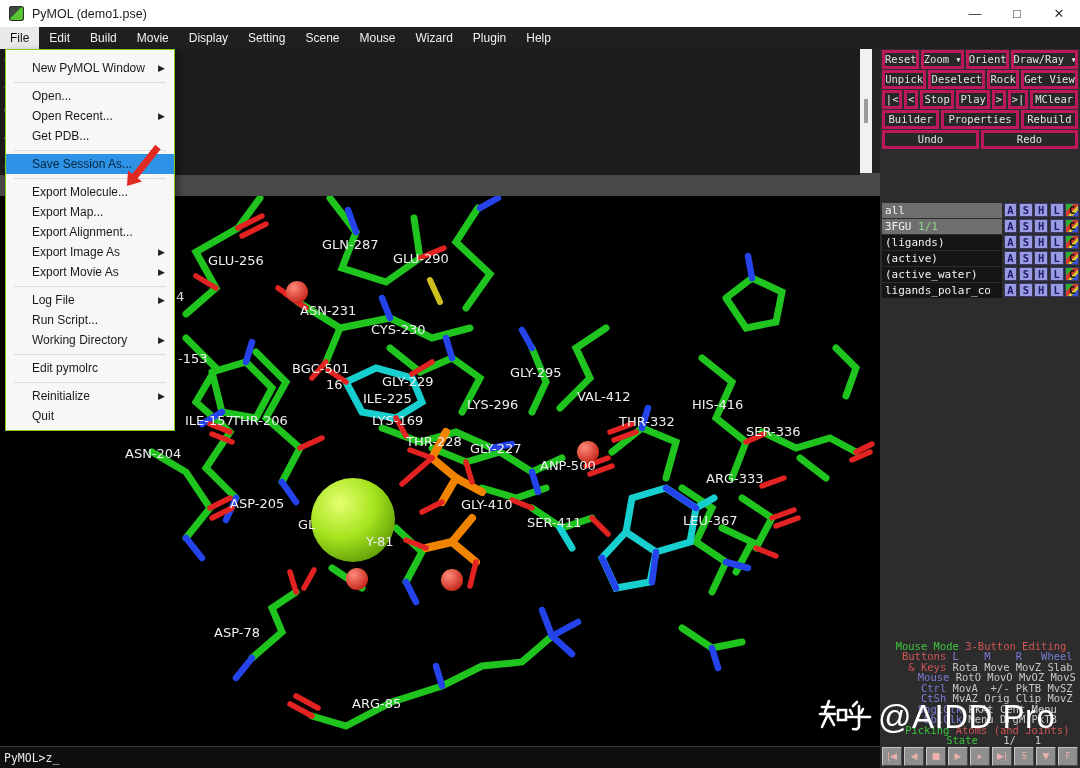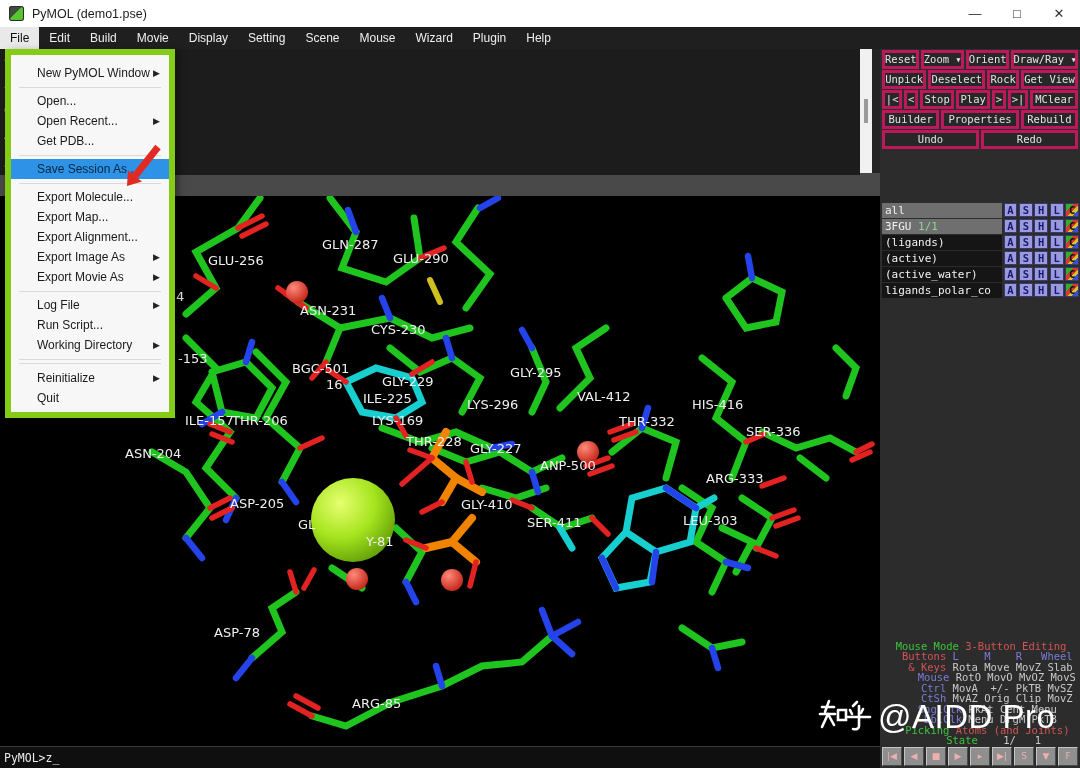--- a/index.html
+++ b/index.html
@@ -60,21 +60,21 @@
   #mousepanel{position:absolute;left:3px;top:592px;width:196px;text-align:center;}
   .mm-row{font-family:"DejaVu Sans Mono",monospace;font-size:10.5px;line-height:10.45px;white-space:pre;}
   .mc-g{color:#3cc43c;} .mc-r{color:#d25454;} .mc-b{color:#7b7bd8;} .mc-w{color:#c9c9c9;}
   #playback{position:absolute;left:1px;top:697px;width:198px;display:flex;}
   .pb-btn{flex:1;height:17px;margin:1px;background:#8f8f8f;
           border-style:solid;border-width:1px;border-color:#c4c4c4 #4a4a4a #4a4a4a #c4c4c4;
           color:#eeb0ac;font-size:9px;line-height:16px;text-align:center;
           font-family:"DejaVu Sans",sans-serif;white-space:pre;}
   
   #filemenu{position:absolute;left:5px;top:49px;width:170px;background:#f7f7f7;
-            border:6px solid #84cc16;box-shadow:3px 3px 8px rgba(0,0,0,.4);
+            border:1px solid #84cc16;box-shadow:3px 3px 8px rgba(0,0,0,.4);
             padding:8px 0 4px 0;z-index:50;box-sizing:border-box;}
   .fm-item{position:relative;height:20px;line-height:20px;padding-left:26px;font-size:12px;color:#1a1a1a;}
   .fm-item.hl{background:#2e93e6;color:#06263f;}
   .fm-arrow{position:absolute;right:9px;top:0;font-size:9px;color:#222;}
   .fm-sep{height:1px;background:#dadada;margin:3.5px 8px;}
   #red-arrow{position:absolute;left:0;top:0;z-index:60;pointer-events:none;}
   
   #watermark{position:absolute;left:818px;top:698px;z-index:100;display:flex;align-items:flex-start;}
   #wm-handle{font-family:"Liberation Sans",sans-serif;font-size:33px;color:#ffffff;
              letter-spacing:0.5px;margin-left:6px;line-height:38px;}
@@ -243,21 +243,21 @@
         <div class="vp-label" style="left: 470px; top: 245px;">GLY-227</div>
         <div class="vp-label" style="left: 461px; top: 265px; margin-top: 36px;">GLY-410</div>
         <div class="vp-label" style="left: 540px; top: 262px;">ANP-500</div>
         <div class="vp-label" style="left: 510px; top: 169px;">GLY-295</div>
         <div class="vp-label" style="left: 467px; top: 201px;">LYS-296</div>
         <div class="vp-label" style="left: 577px; top: 193px;">VAL-412</div>
         <div class="vp-label" style="left: 619px; top: 218px;">THR-332</div>
         <div class="vp-label" style="left: 692px; top: 201px;">HIS-416</div>
         <div class="vp-label" style="left: 746px; top: 228px;">SER-336</div>
         <div class="vp-label" style="left: 706px; top: 275px;">ARG-333</div>
-        <div class="vp-label" style="left: 683px; top: 317px;">LEU-303</div>
+        <div class="vp-label" style="left: 683px; top: 317px;">LEU-367</div>
         <div class="vp-label" style="left: 527px; top: 319px;">SER-411</div>
         <div class="vp-label" style="left: 230px; top: 300px;">ASP-205</div>
         <div class="vp-label" style="left: 125px; top: 250px;">ASN-204</div>
         <div class="vp-label" style="left: 298px; top: 321px;">GL</div>
         <div class="vp-label" style="left: 366px; top: 338px;">Y-81</div>
         <div class="vp-label" style="left: 214px; top: 429px;">ASP-78</div>
         <div class="vp-label" style="left: 352px; top: 500px;">ARG-85</div>
         <div class="vp-label" style="left: 176px; top: 93px;">4</div>
         <div class="vp-label" style="left: 178px; top: 155px;">-153</div>
       </div>
@@ -429,20 +429,21 @@
       <div class="fm-item"><span>Export Molecule...</span></div>
       <div class="fm-item"><span>Export Map...</span></div>
       <div class="fm-item"><span>Export Alignment...</span></div>
       <div class="fm-item"><span>Export Image As</span><span class="fm-arrow">▶</span></div>
       <div class="fm-item"><span>Export Movie As</span><span class="fm-arrow">▶</span></div>
       <div class="fm-sep"></div>
       <div class="fm-item"><span>Log File</span><span class="fm-arrow">▶</span></div>
       <div class="fm-item"><span>Run Script...</span></div>
       <div class="fm-item"><span>Working Directory</span><span class="fm-arrow">▶</span></div>
       <div class="fm-sep"></div>
+      <div class="fm-item"><span>Edit pymolrc</span></div>
       <div class="fm-sep"></div>
       <div class="fm-item"><span>Reinitialize</span><span class="fm-arrow">▶</span></div>
       <div class="fm-item"><span>Quit</span></div>
     </div>
 
   <svg id="red-arrow" width="1080" height="768" viewBox="0 0 1080 768">
     <polygon points="155.3,144.8 132.3,173.8 128.0,170.4 127,186 142,181.6 137.7,178.2 160.7,149.2" fill="#e02a22"></polygon>
   </svg>
 
   <div id="watermark">

